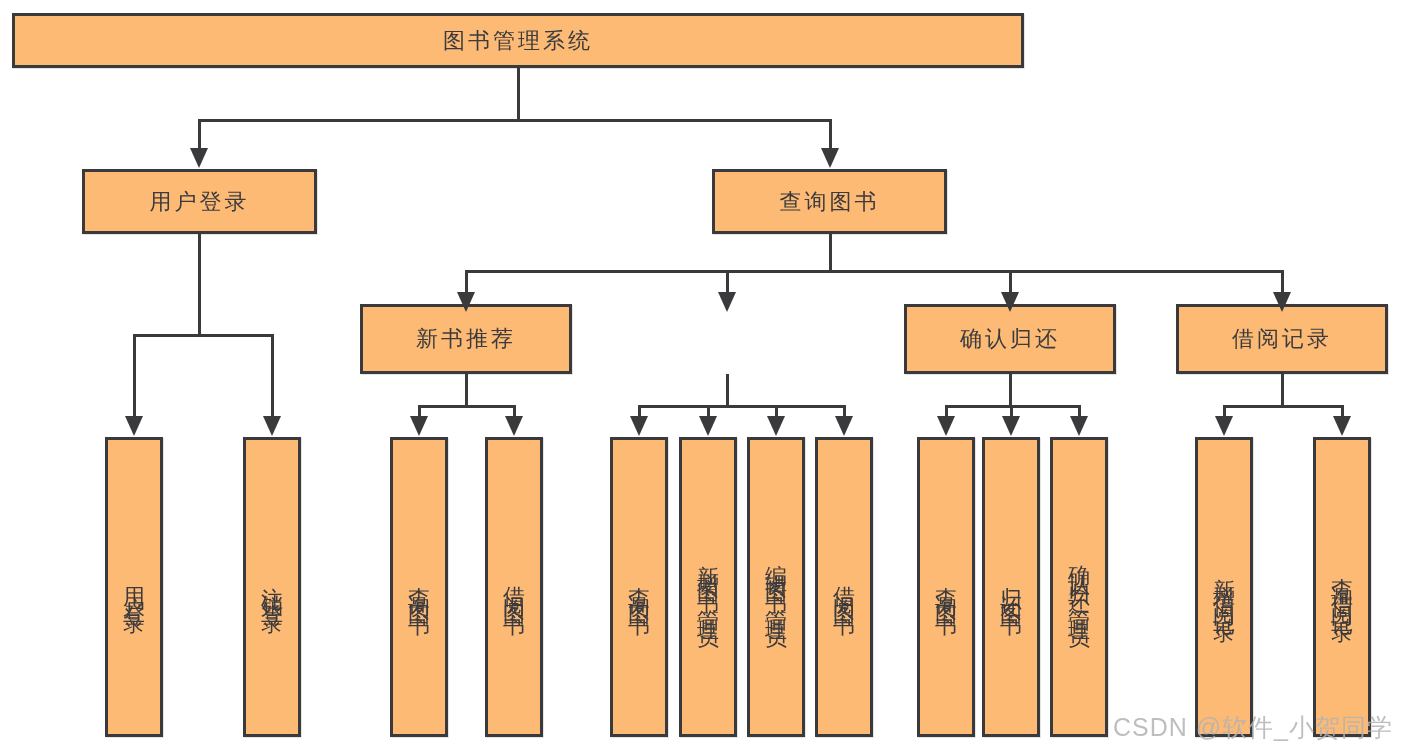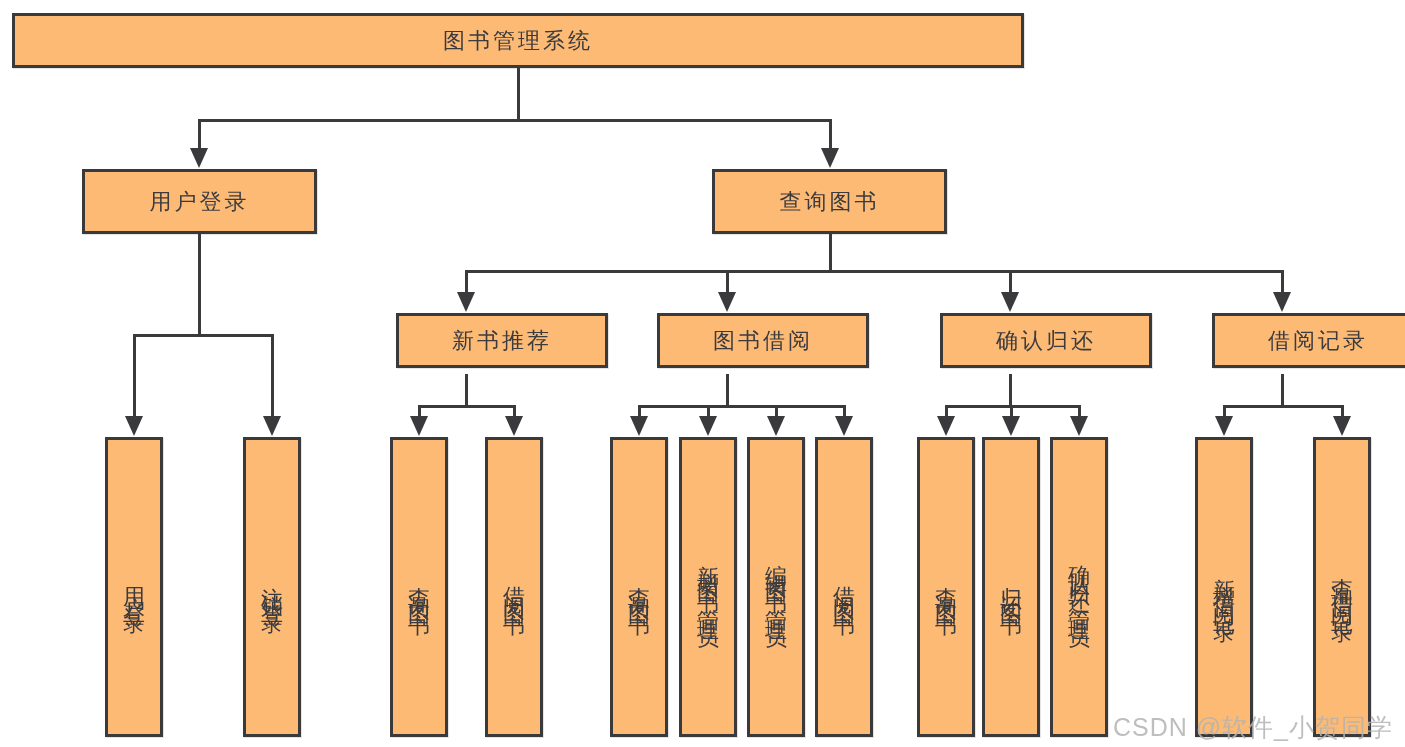--- a/index.html
+++ b/index.html
@@ -31,21 +31,21 @@
     letter-spacing: 3px;
     white-space: nowrap;
   }
   .root {
     left: 12px; top: 13px; width: 1012px; height: 55px;
   }
   .l2 {
     top: 169px; width: 235px; height: 65px;
   }
   .l3 {
-    top: 313px; width: 212px; height: 55px; margin-left: 36px;
+    top: 304px; width: 212px; height: 70px;
   }
   .vbox {
     top: 437px; width: 58px; height: 300px;
     writing-mode: vertical-rl;
     text-orientation: mixed;
     font-size: 22px;
     letter-spacing: 9px;
     line-height: 1;
   }
   .vline, .hline {
@@ -77,21 +77,20 @@
 <body>
 
 <div class="stage">
 
   <div class="box hbox root">图书管理系统</div>
 
   <div class="box hbox l2" style="left:82px">用户登录</div>
   <div class="box hbox l2" style="left:712px">查询图书</div>
 
   <div class="box hbox l3" style="left:360px">新书推荐</div>
-  <div class="box hbox l3" style="left:621px">图书借阅</div>
   <div class="box hbox l3" style="left:904px">确认归还</div>
   <div class="box hbox l3" style="left:1176px">借阅记录</div>
 
   <div class="box vbox" style="left:105px">用户登录</div>
   <div class="box vbox" style="left:243px">注销登录</div>
   <div class="box vbox" style="left:390px">查询图书</div>
   <div class="box vbox" style="left:485px">借阅图书</div>
   <div class="box vbox" style="left:610px">查询图书</div>
   <div class="box vbox" style="left:679px">新增图书（管理员）</div>
   <div class="box vbox" style="left:747px">编辑图书（管理员）</div>

